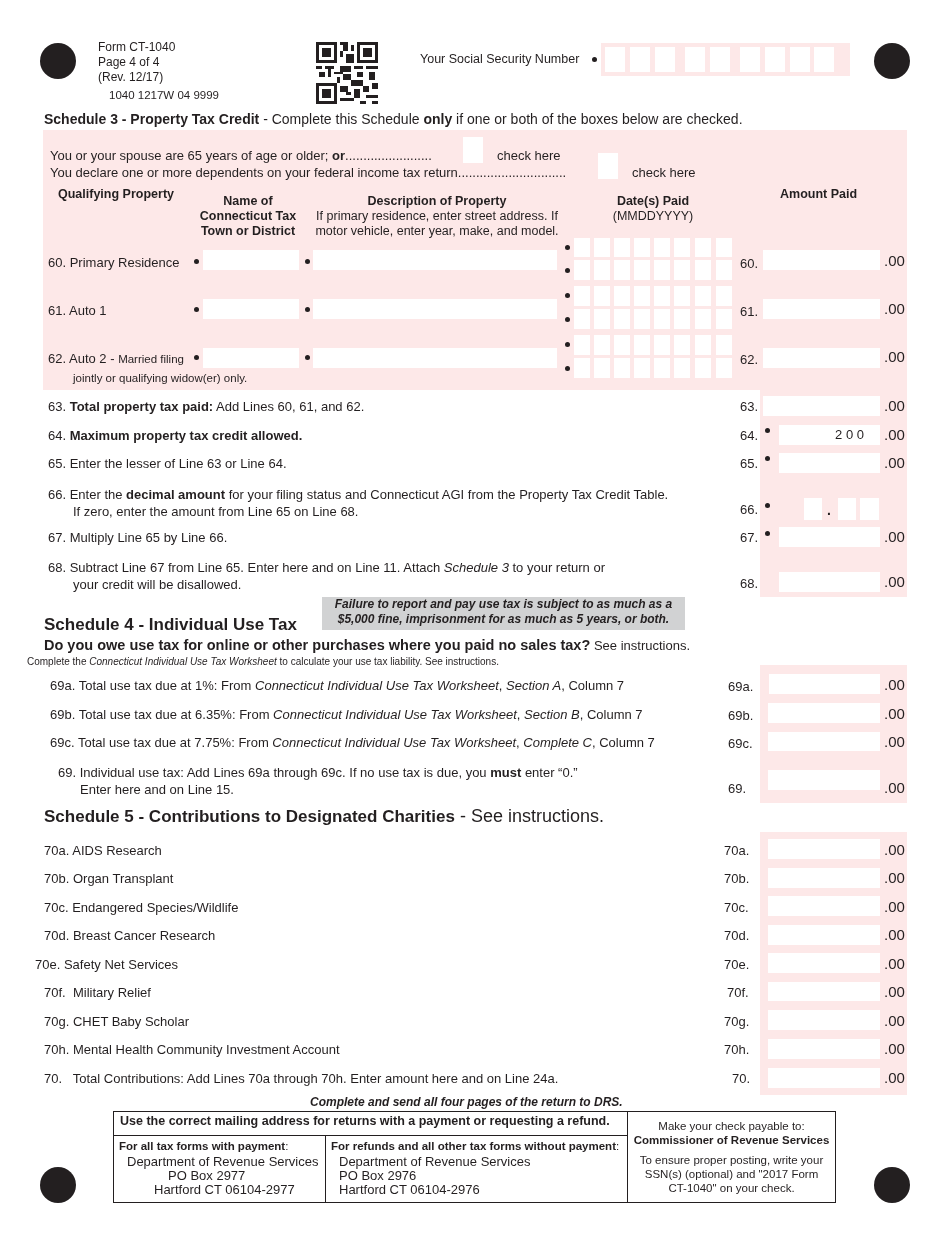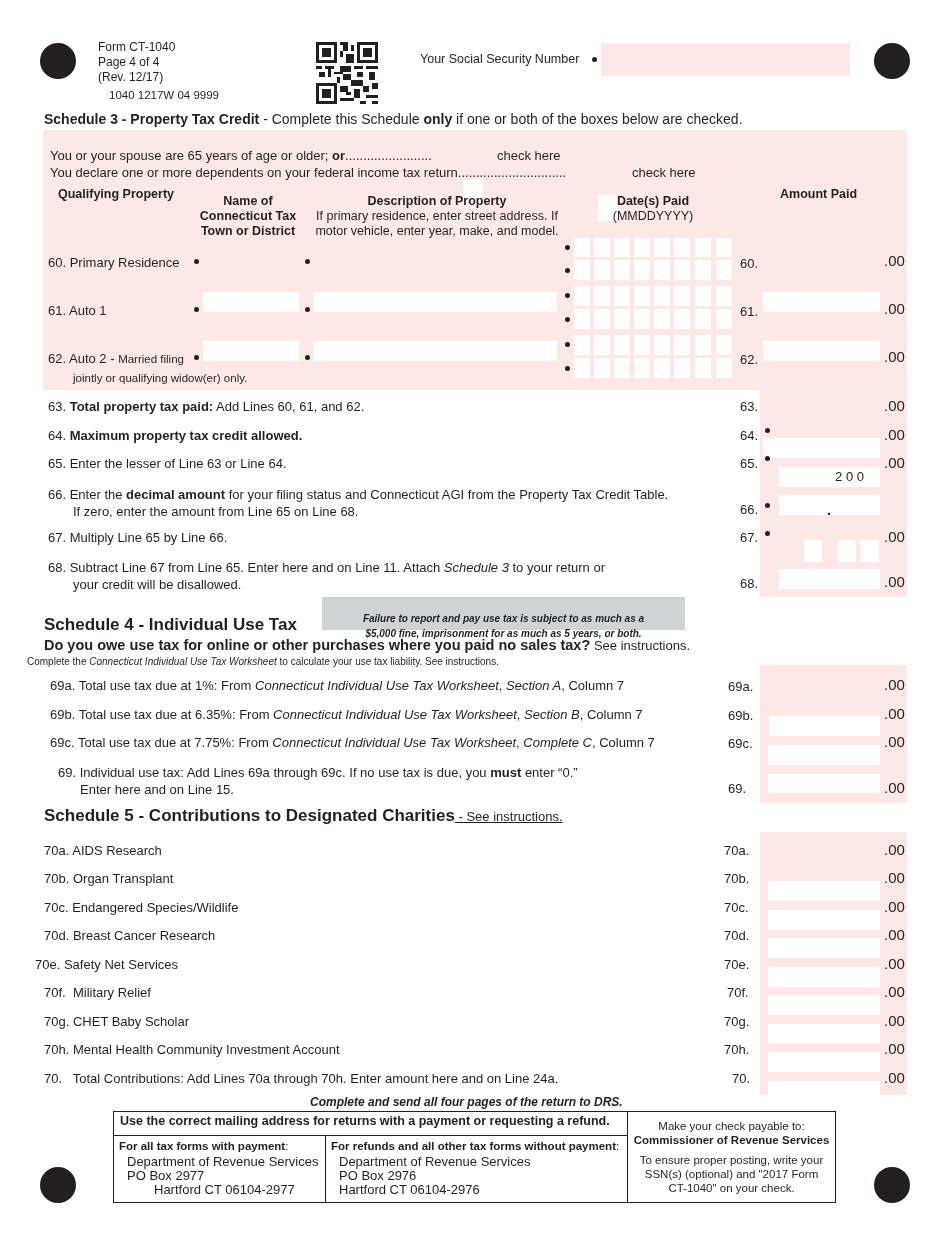--- a/index.html
+++ b/index.html
@@ -1,21 +1,21 @@
 <!DOCTYPE html>
 <html><head>
 <meta charset="utf-8">
 <style>
   * { box-sizing: border-box; margin: 0; padding: 0; }
   html, body { width: 950px; height: 1247px; background: #fff; }
   body { position: relative; font-family: "Liberation Sans", sans-serif; color: #231f20; font-size: 13px; overflow: hidden; }
   .abs { position: absolute; }
   .reg { position: absolute; width: 36px; height: 36px; border-radius: 50%; background: #231f20; }
   .pink { background: #fde8e8; }
-  .box { position: absolute; background: #fff; margin-top: 42px; }
+  .box { position: absolute; background: #fff; }
   .dot { position: absolute; width: 5px; height: 5px; border-radius: 50%; background: #231f20; }
   .cents { position: absolute; font-size: 15px; }
   .lnum { position: absolute; font-size: 13px; text-align: right; }
   .t13 { font-size: 13px; white-space: nowrap; }
   .b { font-weight: bold; }
   .i { font-style: italic; }
   .hdr { font-weight: bold; font-size: 12.5px; text-align: center; line-height: 15px; }
   table.mail { position: absolute; border-collapse: collapse; }
   table.mail td { border: 1.5px solid #231f20; vertical-align: top; }
 </style>
@@ -272,21 +272,21 @@
 
 <div class="abs t13" style="left:48px;top:559px;line-height:17px;">
   <div><span>68.</span> <span>Subtract Line 67 from Line 65.  Enter here and on Line 11. Attach </span><span class="i">Schedule 3</span><span> to your return or</span></div>
   <div style="padding-left:25px;">your credit will be disallowed.</div>
 </div>
 <div class="lnum" style="left:740px;top:576px;">68.</div>
 <div class="box" style="left:779px;top:572px;width:101px;height:20px;"></div>
 <div class="cents" style="left:884px;top:573px;">.00</div>
 
 <div class="abs" style="left:44px;top:615px;font-size:17px;font-weight:bold;white-space:nowrap;">Schedule 4 - Individual Use Tax</div>
-<div class="abs" style="left:322px;top:597px;width:363px;height:33px;background:#d1d2d3;font-size:10px;font-weight:bold;font-style:italic;text-align:center;line-height:15px;padding-top:14px;">
+<div class="abs" style="left:322px;top:597px;width:363px;height:33px;background:#d1d2d3;font-size:12px;font-weight:bold;font-style:italic;text-align:center;line-height:15px;padding-top:0;">
   <div>Failure to report and pay use tax is subject to as much as a</div>
     <div>$5,000 fine, imprisonment for as much as 5 years, or both.</div>
 </div>
 <div class="abs t13" style="left:44px;top:637px;">
   <span class="b" style="font-size:14.5px;">Do you owe use tax for online or other purchases where you paid no sales tax?</span><span> See instructions.</span>
 </div>
 <div class="abs t13" style="left:27px;top:656px;font-size:10px;">
   <span>Complete the </span><span class="i">Connecticut Individual Use Tax Worksheet</span><span> to calculate your use tax liability. See instructions.</span>
 </div>
 
@@ -314,21 +314,21 @@
   <div class="abs t13" style="left:58px;top:764px;line-height:17px;">
     <div><span>69.</span> <span>Individual use tax: Add Lines 69a through 69c. If no use tax is due, you </span><span class="b">must</span><span> enter “0.”</span></div>
     <div style="padding-left:22px;">Enter here and on Line 15.</div>
   </div>
   <div class="lnum" style="left:728px;top:781px;">69.</div>
   <div class="box" style="left:768px;top:770px;width:112px;height:20px;"></div>
   <div class="cents" style="left:884px;top:779px;">.00</div>
 </div>
 
 <div class="abs" style="left:44px;top:806px;white-space:nowrap;">
-  <span style="font-size:17px;font-weight:bold;">Schedule 5 - Contributions to Designated Charities</span><span style="font-size:13px;text-decoration:underline;"> - See instructions.</span>
+  <span style="font-size:17px;font-weight:bold;">Schedule 5 - Contributions to Designated Charities</span><span style="font-size:18px;"> - See instructions.</span>
 </div>
 
 <div class="abs pink" style="left:760px;top:832px;width:147px;height:263px;"></div>
 
 <div>
   <div class="abs t13" style="left:44px;top:843px;"><span>70a.</span> <span>AIDS Research</span></div>
   <div class="lnum" style="left:724px;top:843px;">70a.</div>
   <div class="box" style="left:768px;top:839px;width:112px;height:20px;"></div>
   <div class="cents" style="left:884px;top:841px;">.00</div>
 </div>
@@ -392,21 +392,21 @@
       <div class="b">Commissioner of Revenue Services</div>
       <div style="margin-top:6px;">To ensure proper posting, write your</div>
       <div>SSN(s) (optional) and "2017 Form</div>
       <div>CT-1040" on your check.</div>
     </td>
   </tr>
   <tr>
     <td style="width:212px;padding:3px 5px;font-size:13px;line-height:14px;">
       <div style="font-size:11.5px;margin-bottom:2px;"><span class="b">For all tax forms with payment</span>:</div>
       <div style="padding-left:8px;">Department of Revenue Services</div>
-      <div style="padding-left:8px;">PO Box 2977</div>
+      <div style="padding-left:8px;margin-left:41px;">PO Box 2977</div>
       <div style="padding-left:8px;margin-left:27px;">Hartford CT 06104-2977</div>
     </td>
     <td style="padding:3px 5px;font-size:13px;line-height:14px;">
       <div style="font-size:11.5px;margin-bottom:2px;white-space:nowrap;"><span class="b">For refunds and all other tax forms without payment</span>:</div>
       <div style="padding-left:8px;">Department of Revenue Services</div>
       <div style="padding-left:8px;">PO Box 2976</div>
       <div style="padding-left:8px;">Hartford CT 06104-2976</div>
     </td>
   </tr>
 </tbody>

